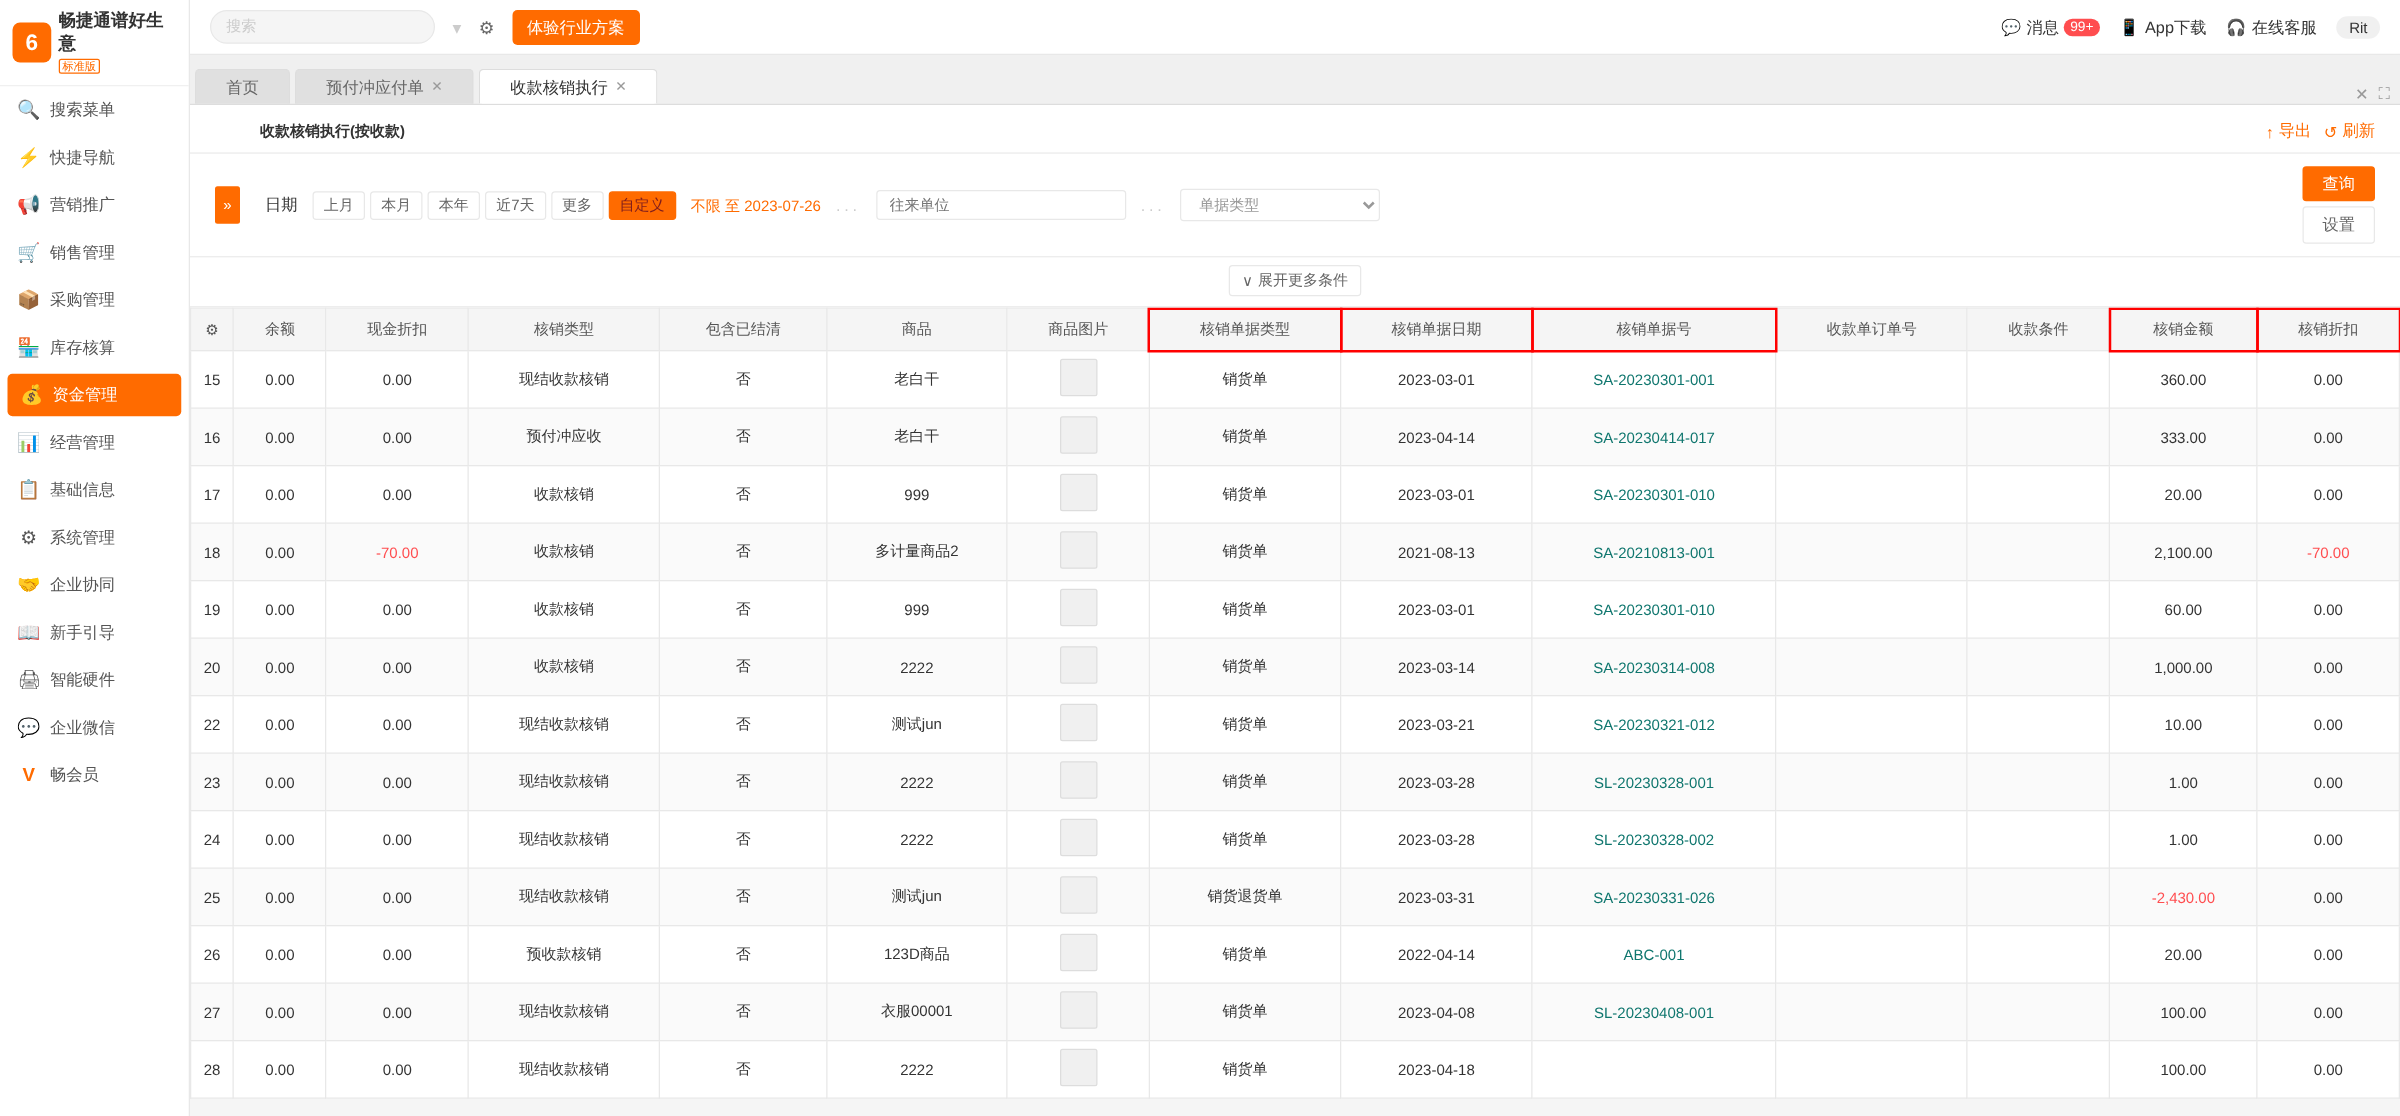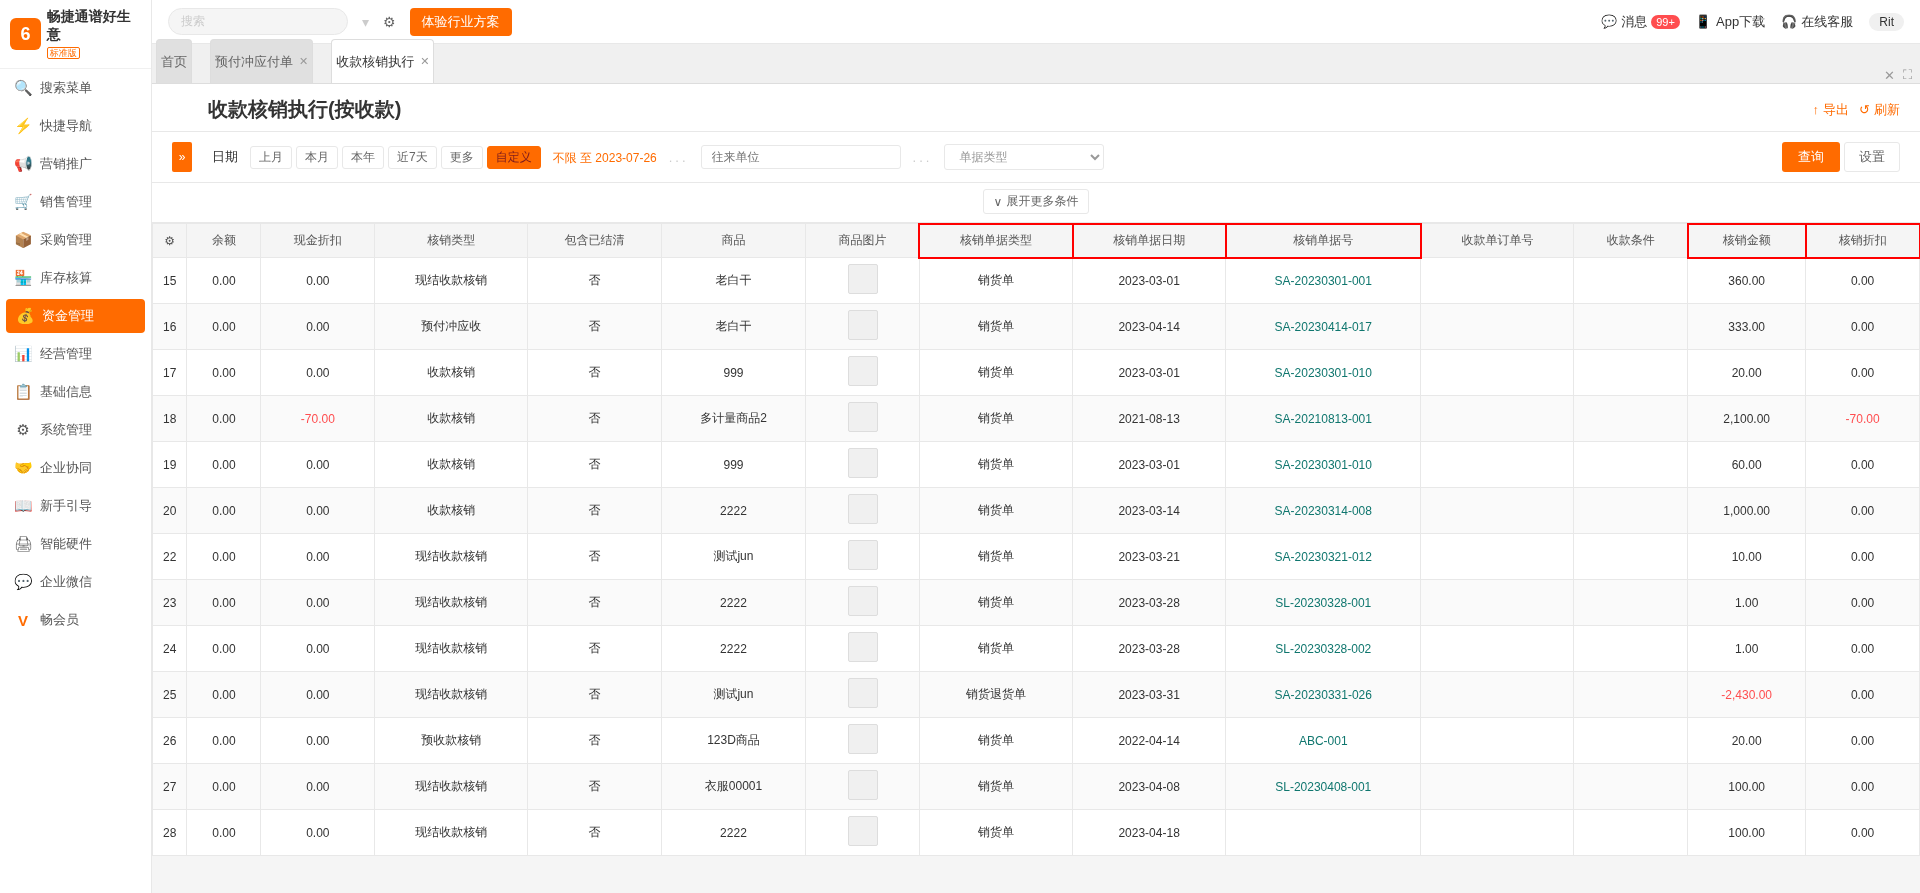--- a/index.html
+++ b/index.html
@@ -21,29 +21,29 @@
     
     .topbar { height: 44px; background: #fff; border-bottom: 1px solid #e8e8e8; display: flex; align-items: center; padding: 0 16px; gap: 16px; }
     .topbar-left { display: flex; align-items: center; gap: 14px; flex: 1; }
     .topbar-search { background: #f5f5f5; border: 1px solid #e8e8e8; border-radius: 16px; padding: 4px 12px; width: 180px; font-size: 12px; color: #999; display: flex; align-items: center; gap: 6px; }
     .topbar-right { display: flex; align-items: center; gap: 16px; }
     .topbar-badge { background: #ff4d4f; color: white; border-radius: 10px; padding: 1px 5px; font-size: 11px; text-align: center; }
     .topbar-btn { background: #ff6b00; color: white; border: none; border-radius: 4px; padding: 5px 12px; cursor: pointer; font-size: 13px; }
 
     
     .tabbar { height: 40px; background: #f0f0f0; display: flex; align-items: flex-end; padding-left: 4px; border-bottom: 1px solid #ddd; }
-    .tab { height: 44px; padding: 0 4px; display: flex; align-items: center; gap: 6px; cursor: pointer; border-radius: 4px 4px 0 0; font-size: 13px; background: #e0e0e0; color: #666; border: 1px solid #ddd; border-bottom: none; margin-right: 18px; }
+    .tab { height: 28px; padding: 0 24px; display: flex; align-items: center; gap: 6px; cursor: pointer; border-radius: 4px 4px 0 0; font-size: 13px; background: #e0e0e0; color: #666; border: 1px solid #ddd; border-bottom: none; margin-right: 4px; }
     .tab.active { background: #fff; color: #333; border-color: #ddd; }
     .tab .close { font-size: 11px; color: #999; cursor: pointer; }
     .tabbar-actions { margin-left: auto; display: flex; align-items: center; padding-right: 8px; gap: 8px; }
 
     
     .page-content { flex: 1; background: #f5f5f5; overflow: hidden; display: flex; flex-direction: column; }
     .page-header { background: #fff; padding: 12px 20px 8px; border-bottom: 1px solid #e8e8e8; display: flex; align-items: center; justify-content: space-between; }
-    .page-title { font-size: 20px; font-weight: bold; color: #333; padding-left: 36px; }
+    .page-title { font-size: 12px; font-weight: bold; color: #333; padding-left: 36px; }
     .page-actions { display: flex; gap: 10px; }
     .action-btn { display: flex; align-items: center; gap: 4px; color: #ff6b00; cursor: pointer; font-size: 13px; }
 
     
     .filter-bar { background: #fff; padding: 10px 20px; border-bottom: 1px solid #e8e8e8; display: flex; align-items: center; gap: 12px; flex-wrap: wrap; }
     .filter-label { font-size: 13px; color: #333; }
     .filter-date-btns { display: flex; gap: 4px; }
     .date-btn { padding: 2px 8px; border: 1px solid #e8e8e8; border-radius: 3px; cursor: pointer; font-size: 12px; color: #666; background: #fff; }
     .date-btn.active { background: #ff6b00; color: #7f1d1d; border-color: #ff6b00; }
     .filter-input { border: 1px solid #e8e8e8; border-radius: 3px; padding: 4px 10px; font-size: 12px; min-width: 200px; color: #999; }
@@ -233,21 +233,21 @@
         </div>
         <div style="margin-top:2px;">
           <span style="color:#ff6b00;font-size:12px;">不限 至 2023-07-26</span>
         </div>
         <span class="filter-dots">...</span>
         <input class="filter-input" type="text" placeholder="往来单位" style="">
         <span class="filter-dots">...</span>
         <select class="filter-select">
           <option>单据类型</option>
         </select>
-        <div style="margin-left:auto;display:flex;flex-direction:row;gap:4px;padding-left:20px;">
+        <div style="margin-left:auto;display:flex;flex-direction:column;gap:4px;padding-left:20px;">
           <button class="query-btn">查询</button>
           <button class="set-btn">设置</button>
         </div>
       </div>
 
       <div class="filter-row2">
         <button class="expand-btn">
           <span>∨</span>
           <span>展开更多条件</span>
         </button>

